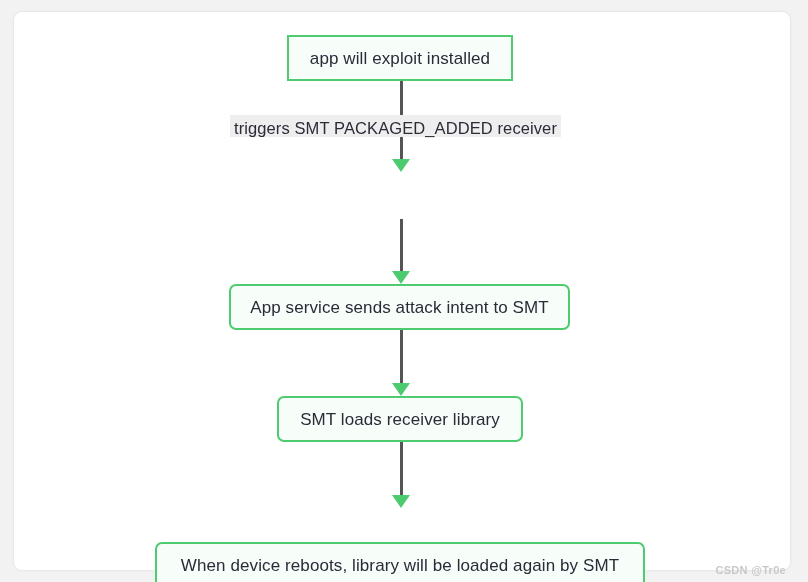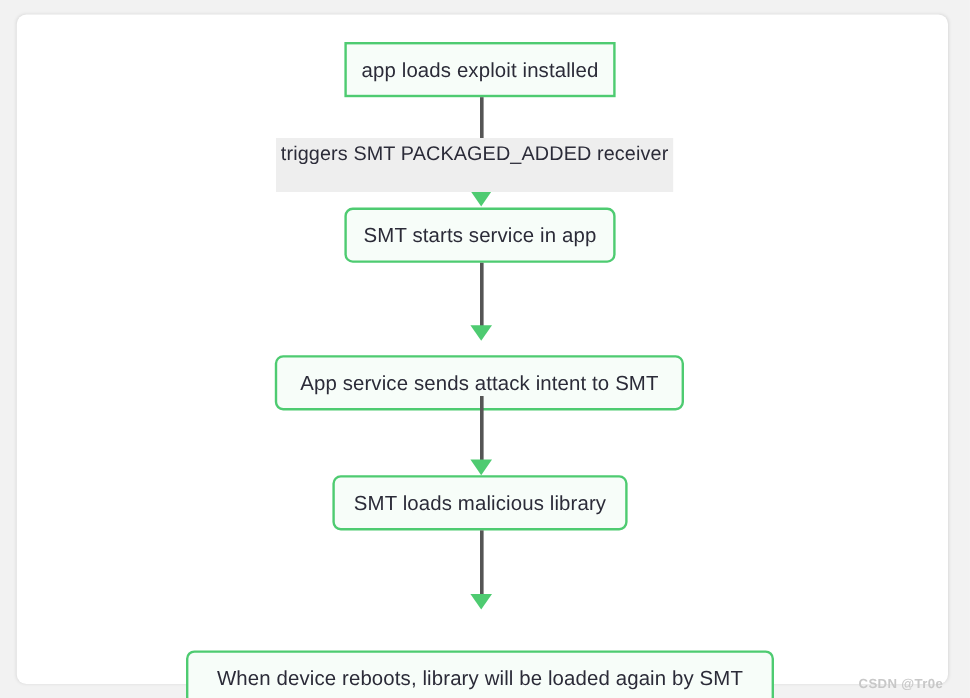--- a/index.html
+++ b/index.html
@@ -72,21 +72,21 @@
     border-top: 13px solid #4ecb71;
   }
 
   
   .edge-label {
     position: absolute;
     background: #eeeeee;
     color: #2b2b38;
     font-size: 16.5px;
     line-height: 1;
-    padding: 5px 4px 23px 4px;
+    padding: 5px 4px 0 4px;
     white-space: nowrap;
     letter-spacing: 0.1px;
   }
 
   
   #watermark {
     position: absolute;
     right: 22px;
     bottom: 6px;
     font-size: 11px;
@@ -99,43 +99,40 @@
 </head>
 <body>
 
 <div id="canvas">
 
   <div id="card"></div>
 
   <div id="diagram">
 
     <div class="node sharp" style="left:287px; top:35px; width:226px; height:46px;">
-      <span>app loads exploit installed</span>
+      <span>app will exploit installed</span>
     </div>
 
     <div class="conn-line" style="left:400px; top:81px; height:86px;"></div>
     <div class="arrow-head" style="left:392px; top:159px;"></div>
     <div class="edge-label" style="left:230px; top:115px;">triggers SMT PACKAGED_ADDED receiver</div>
 
-    <div class="node round" style="left:287px; top:173px; width:226px; height:46px;">
-      <span>SMT starts service in app</span>
-    </div>
 
     <div class="conn-line" style="left:400px; top:219px; height:59px;"></div>
     <div class="arrow-head" style="left:392px; top:271px;"></div>
 
-    <div class="node round" style="left:229px; top:296px; width:341px; height:46px;">
+    <div class="node round" style="left:229px; top:284px; width:341px; height:46px;">
       <span>App service sends attack intent to SMT</span>
     </div>
 
     <div class="conn-line" style="left:400px; top:330px; height:61px;"></div>
     <div class="arrow-head" style="left:392px; top:383px;"></div>
 
     <div class="node round" style="left:277px; top:396px; width:246px; height:46px;">
-      <span>SMT loads malicious library</span>
+      <span>SMT loads receiver library</span>
     </div>
 
     <div class="conn-line" style="left:400px; top:442px; height:61px;"></div>
     <div class="arrow-head" style="left:392px; top:495px;"></div>
 
     <div class="node round" style="left:155px; top:508px; width:490px; height:46px;margin-top:34px;">
       <span>When device reboots, library will be loaded again by SMT</span>
     </div>
 
   </div>

